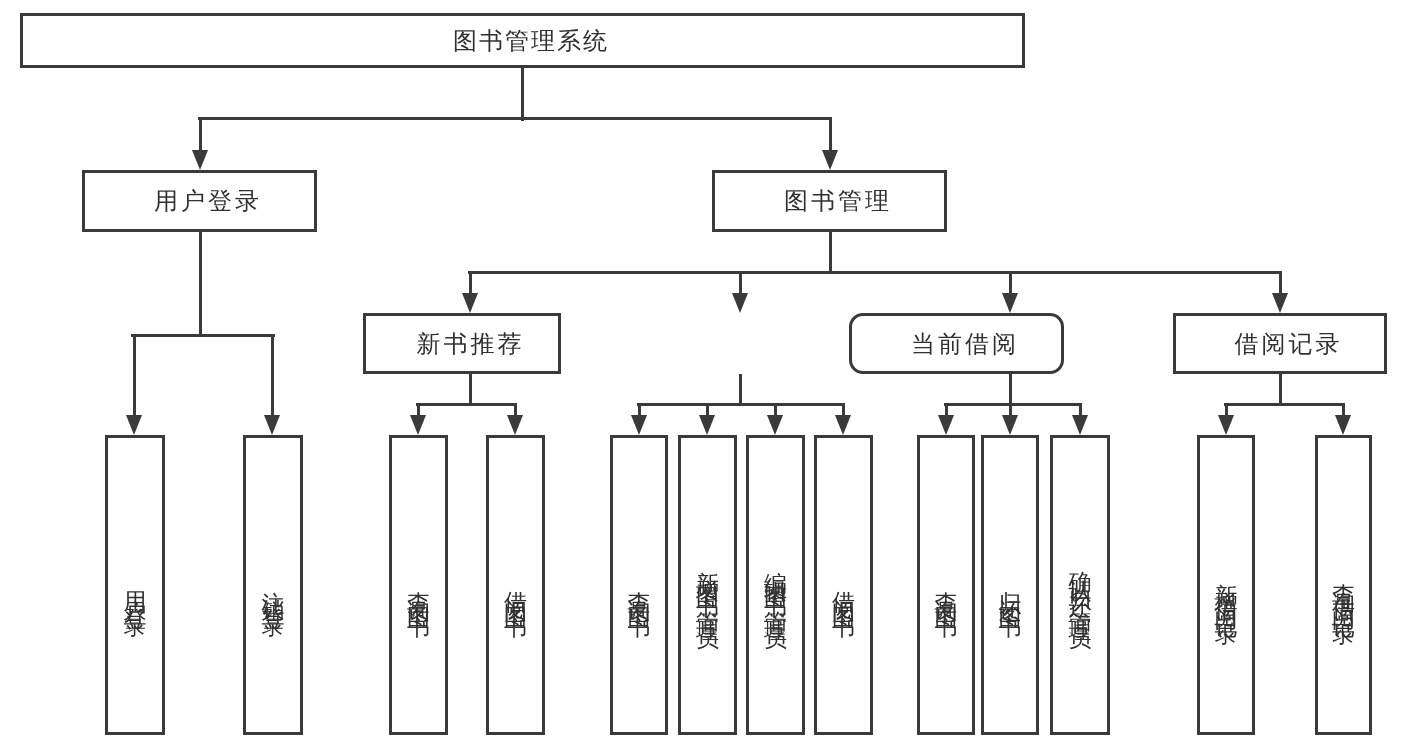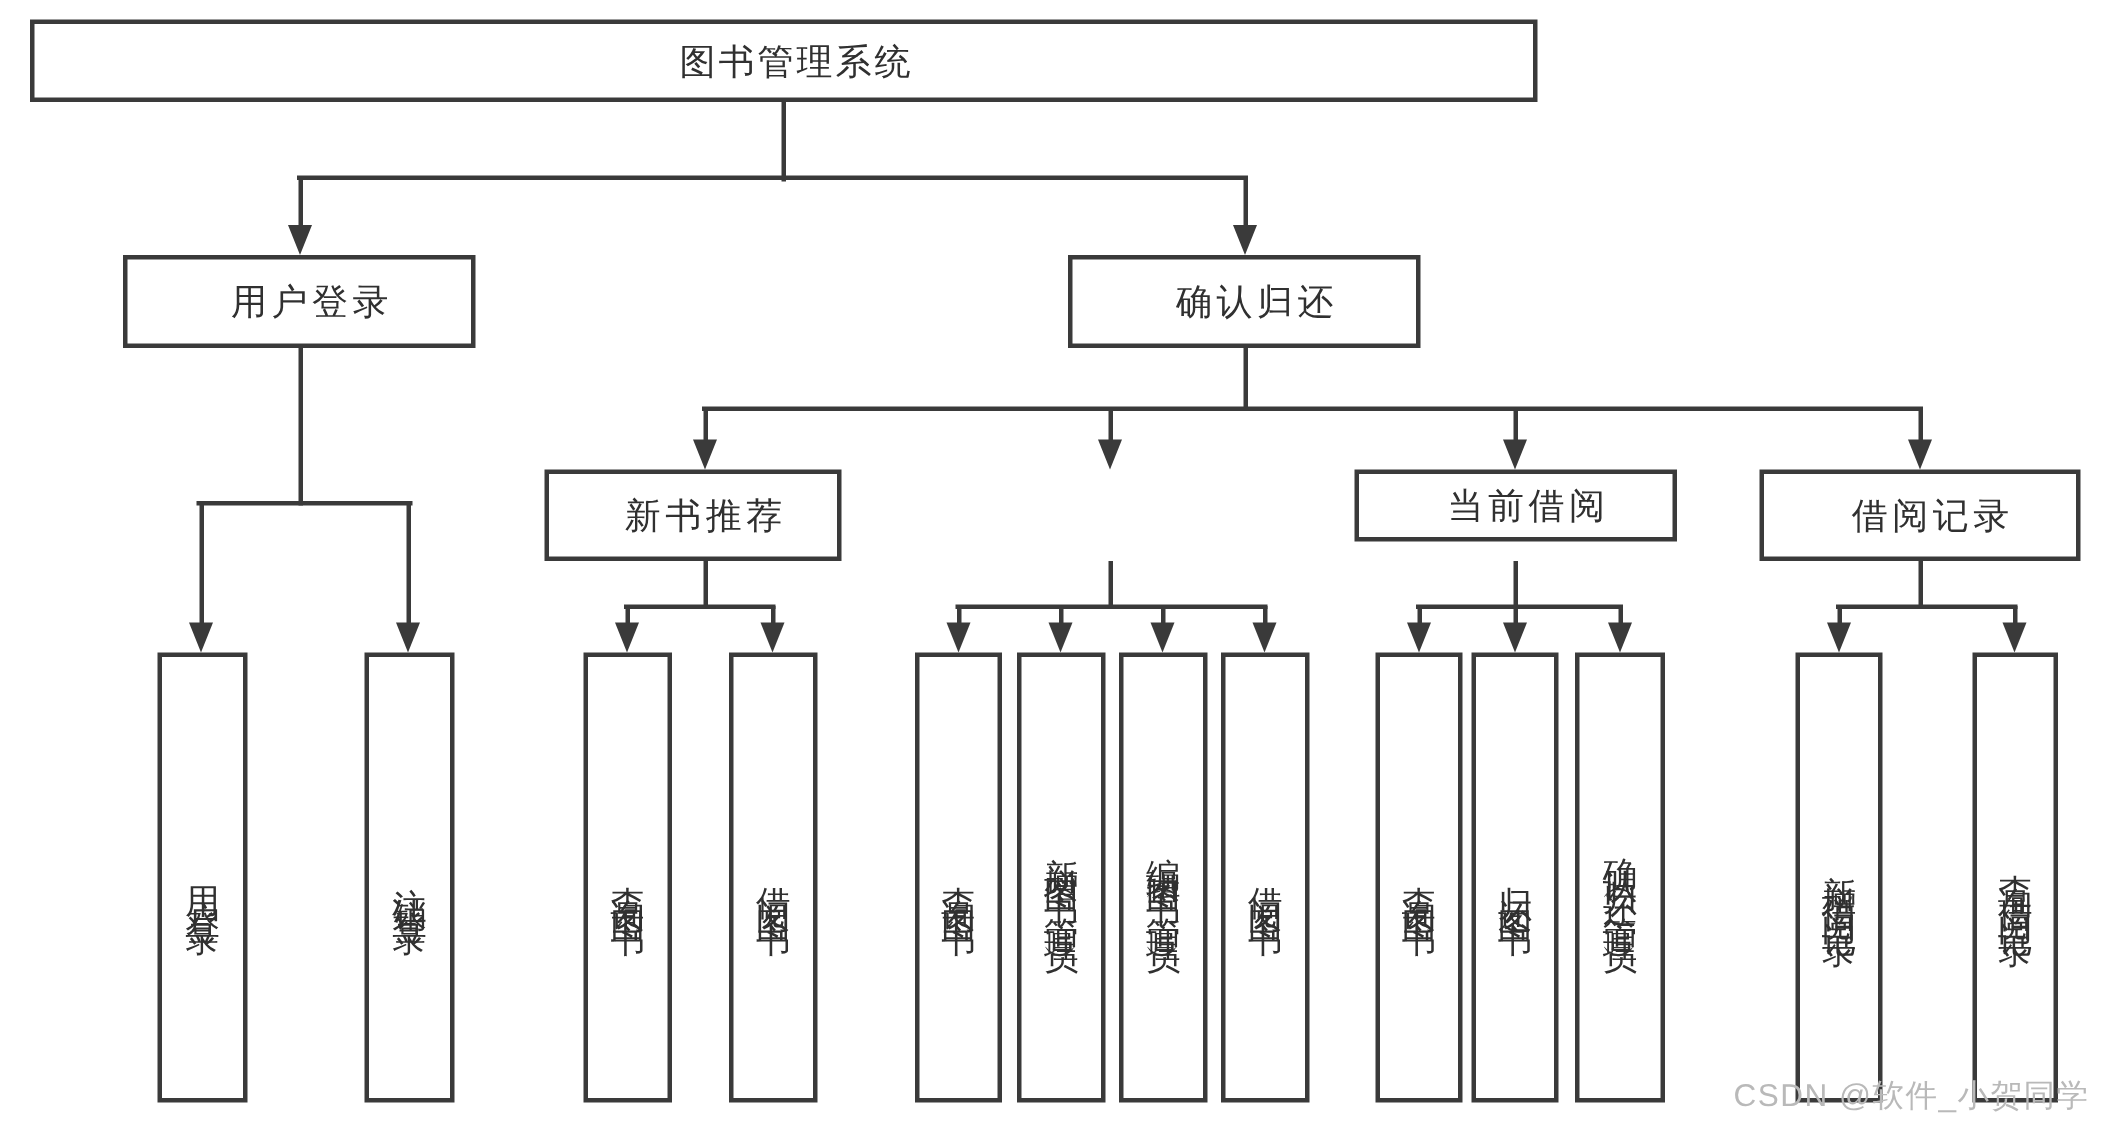--- a/index.html
+++ b/index.html
@@ -62,24 +62,24 @@
   }
 </style>
 </head>
 <body>
 
 <div id="canvas">
 
   <div class="node hnode root-node" style="left:20px; top:13px; width:1005px; height:55px;">图书管理系统</div>
 
   <div class="node hnode" style="left:82px; top:170px; width:235px; height:62px;">用户登录</div>
-  <div class="node hnode" style="left:712px; top:170px; width:235px; height:62px;">确认归还</div>
+  <div class="node hnode" style="left:712px; top:170px; width:235px; height:62px;">图书管理</div>
 
   <div class="node hnode" style="left:363px; top:313px; width:198px; height:61px;">新书推荐</div>
-  <div class="node hnode" style="left:903px; top:313px; width:215px; height:48px;">当前借阅</div>
+  <div class="node hnode" style="left:849px; top:313px; width:215px; height:61px;border-radius:14px;">当前借阅</div>
   <div class="node hnode" style="left:1173px; top:313px; width:214px; height:61px;">借阅记录</div>
 
   <div class="node vnode" style="left:105px; width:60px;">
     <span class="vtext">用户登录</span>
   </div>
   <div class="node vnode" style="left:243px; width:60px;">
     <span class="vtext">注销登录</span>
   </div>
 
   <div class="node vnode" style="left:389px; width:59px;">
@@ -167,15 +167,14 @@
       <div class="cline" style="left: 1008.5px; top: 404px; width: 3px; height: 15px;"></div>
       <div class="arrowhead" style="left: 1002px; top: 415px;"></div>
       <div class="cline" style="left: 1078.5px; top: 404px; width: 3px; height: 15px;"></div>
       <div class="arrowhead" style="left: 1072px; top: 415px;"></div>
       <div class="cline" style="left: 1224.5px; top: 404px; width: 3px; height: 15px;"></div>
       <div class="arrowhead" style="left: 1218px; top: 415px;"></div>
       <div class="cline" style="left: 1341.5px; top: 404px; width: 3px; height: 15px;"></div>
       <div class="arrowhead" style="left: 1335px; top: 415px;"></div>
     </div>
 
-  <div class="watermark">CSDN @软件_小贺同学</div>
 
 </div>
 
 </body></html>

